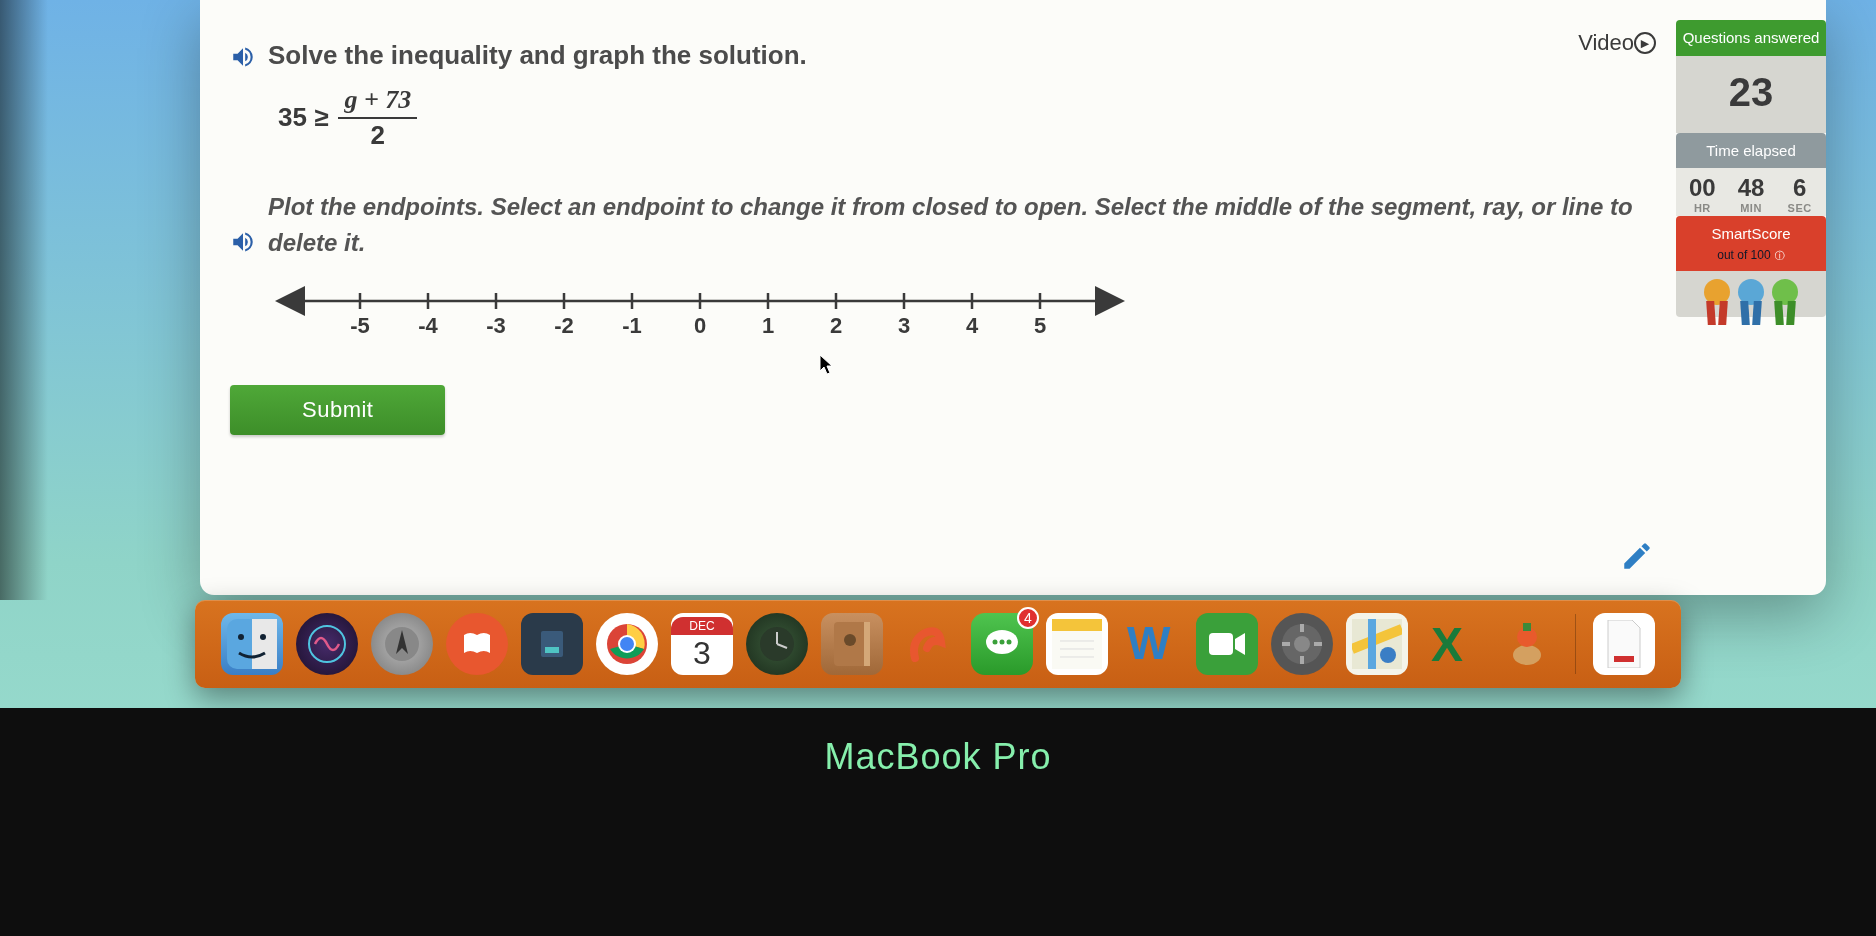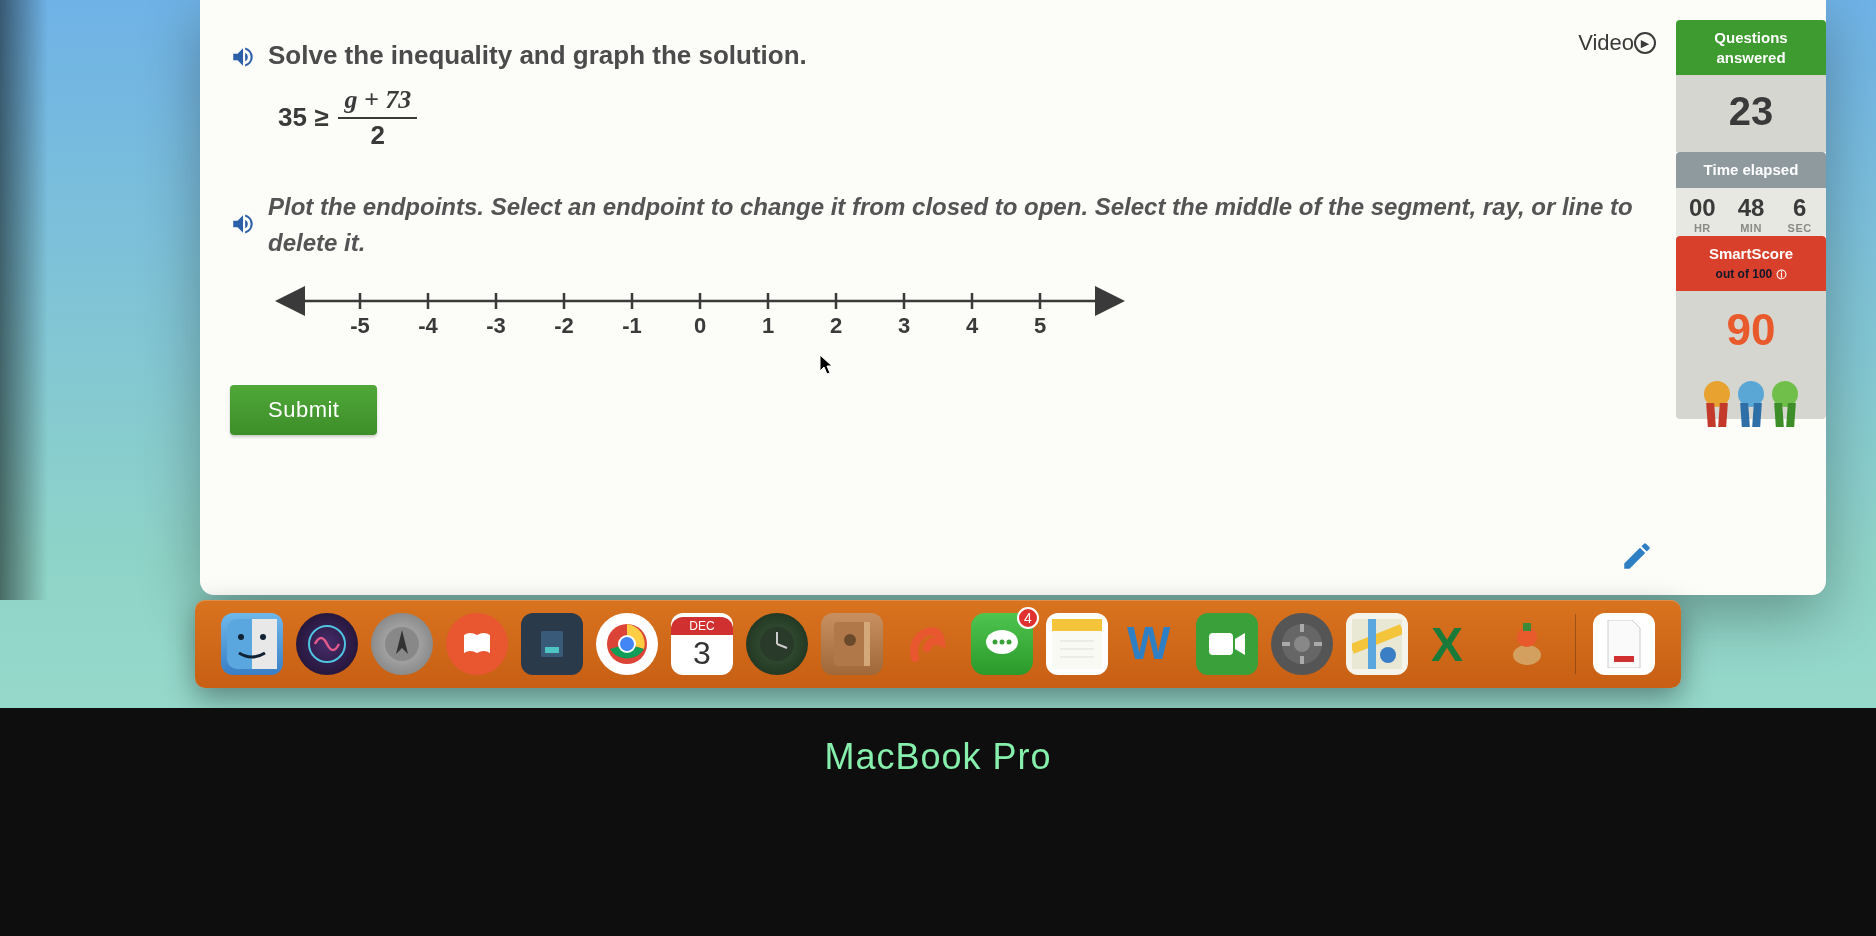--- a/index.html
+++ b/index.html
@@ -65,35 +65,35 @@
   .eq-left { font-style: normal; }
   .instruction-text {
     font-size: 24px;
     color: #545454;
     font-style: italic;
     font-weight: 600;
     line-height: 1.5;
   }
   .instruction-row {
     display: flex;
-    align-items: center;
+    align-items: flex-end;
     gap: 12px;
     margin-bottom: 20px;
     margin-top: 40px;
   }
   .number-line {
     margin-left: 60px;
     margin-bottom: 30px;
   }
   .submit-btn {
     display: inline-block;
     background: linear-gradient(to bottom, #4fa838, #3d8e29);
     color: #fff;
     font-size: 22px;
-    padding: 12px 38px;
+    padding: 12px 72px;
     border: none;
     border-radius: 4px;
     cursor: pointer;
     letter-spacing: 0.5px;
     box-shadow: 0 2px 3px rgba(0,0,0,0.2);
   }
   .video-link {
     position: absolute;
     top: 30px;
     right: 20px;
@@ -123,21 +123,21 @@
     display: flex;
     flex-direction: column;
     align-items: stretch;
     gap: 0;
   }
   .panel-header {
     color: #fff;
     font-size: 15px;
     text-align: center;
     padding: 8px 6px;
-    font-weight: 700;
+    font-weight: 400;
     line-height: 1.3;
     border-radius: 4px 4px 0 0;
   }
   .green-h { background: #3e9b2f; }
   .grey-h { background: #a9a9a5; }
   .red-h { background: #d9402b; }
   .panel-body {
     background: #d6d6d0;
     text-align: center;
     padding: 14px 4px 18px 4px;
@@ -372,23 +372,20 @@
             <div class="time-lbl">SEC</div>
           </div>
       </div>
     </div>
     <div>
       <div class="panel-header red-h">
         <span>SmartScore</span><br>
         <span class="smart-sub">out of 100</span>
         <span class="qinfo"> ⓘ</span>
       </div>
-      <div class="panel-body">
-        <div class="smart-num">90</div>
-      </div>
       <div class="ribbons">
         <span class="ribbon r1"></span>
         <span class="ribbon r2"></span>
         <span class="ribbon r3"></span>
       </div>
     </div>
   </div>
 </div>
 
 <div class="dock-wrap">

